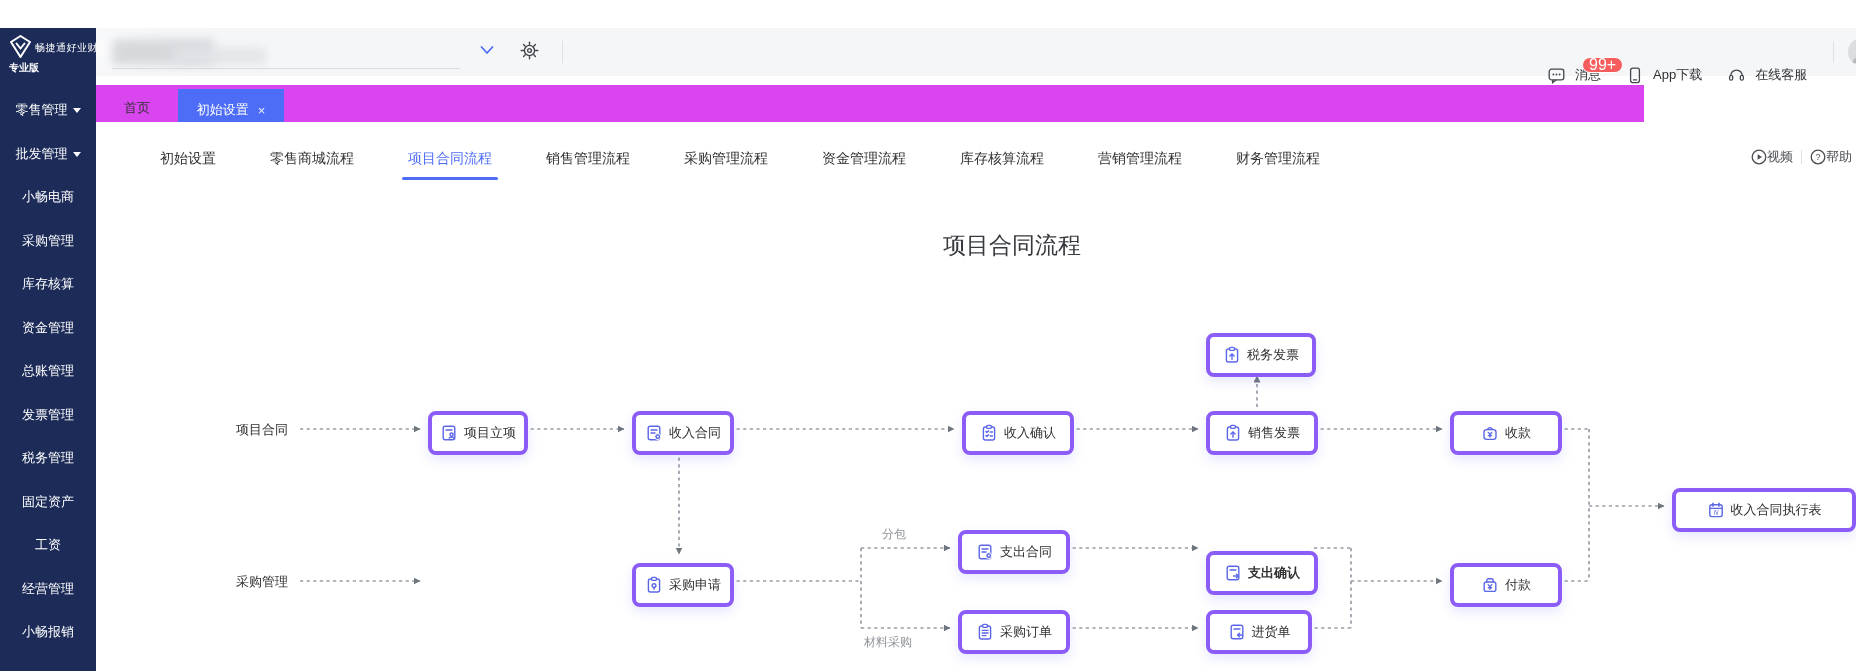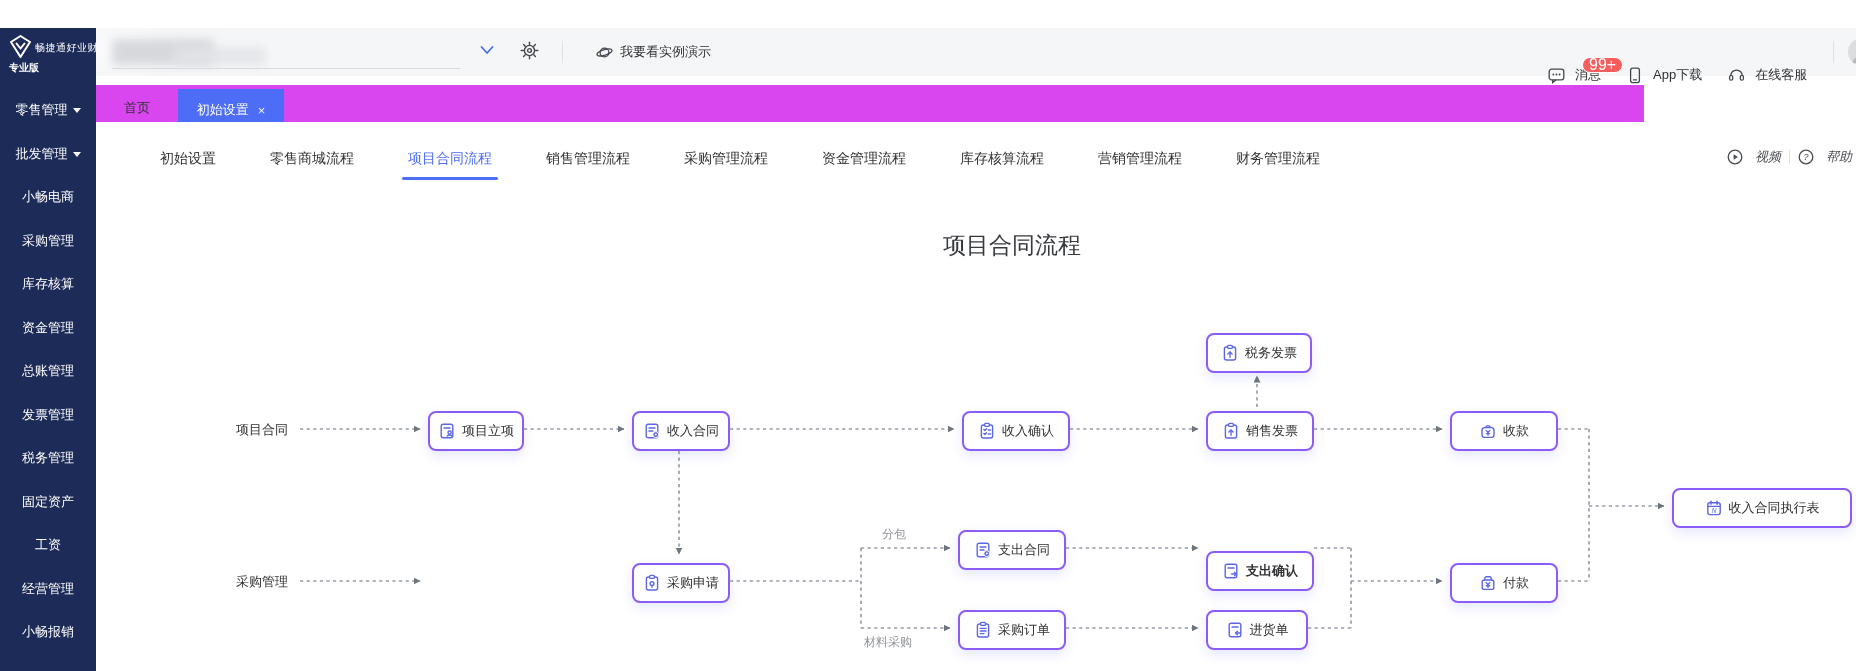--- a/index.html
+++ b/index.html
@@ -39,24 +39,24 @@
   #tab-home{left:10px;top:0;width:62px;height:46px;line-height:46px;text-align:center;font-size:13px;color:#303133;cursor:pointer;}
   #tab-active{left:82px;top:4px;width:106px;height:42px;background:var(--accent,#4d6df7);color:#fff;font-size:13px;display:flex;align-items:center;justify-content:center;gap:9px;cursor:pointer;}
   #tab-active .x{font-size:13px;line-height:1;opacity:.9;cursor:pointer;}
   
   #content{left:96px;top:122px;width:1760px;height:549px;background:#fff;}
   #inner-tabs{position:absolute;left:62px;top:14px;display:flex;gap:50px;height:46px;align-items:center;}
   .itab{font-size:14px;color:#303133;cursor:pointer;position:relative;white-space:nowrap;padding:0 2px;height:46px;line-height:44px;}
   .itab.active{color:var(--accent,#4d6df7);}
   .itab.active::after{content:"";position:absolute;left:-4px;right:-4px;bottom:2px;height:3px;border-radius:2px;background:var(--accent,#4d6df7);}
   #utils{position:absolute;right:4px;top:26px;display:flex;align-items:center;gap:8px;font-size:13px;color:#4a4d52;}
-  .util{display:flex;align-items:center;gap:12px;cursor:pointer;font-style:italic;}
+  .util{display:flex;align-items:center;gap:0;cursor:pointer;}
   #flow-title{position:absolute;left:916px;top:108px;transform:translateX(-50%);font-size:23px;color:#36393d;white-space:nowrap;}
   
-  .fnode{position:absolute;height:36px;background:#fff;border:2px solid #8b5cf6;border-radius:8px;
+  .fnode{position:absolute;height:36px;background:#fff;border:4px solid #8b5cf6;border-radius:8px;
     box-shadow:0 5px 12px rgba(101,110,240,.16);display:flex;align-items:center;justify-content:center;
     gap:6px;font-size:13px;color:#303133;cursor:pointer;white-space:nowrap;z-index:3;}
   .rowlab{position:absolute;font-size:13px;color:#303133;white-space:nowrap;z-index:3;}
   .branchlab{position:absolute;font-size:12px;color:#8f9399;white-space:nowrap;z-index:3;}
   #edges{position:absolute;left:0;top:0;z-index:1;}
 </style>
 </head>
 <body style="--accent: #4d6df7; --sidebar-bg: #1c2b58; --badge: #f85d5d;">
 
 <div id="sidebar" class="abs">
@@ -107,29 +107,20 @@
         <line x1="3.6" y1="3.6" x2="5.2" y2="5.2"></line>
           <line x1="13.8" y1="13.8" x2="15.4" y2="15.4"></line>
         <line x1="3.6" y1="15.4" x2="5.2" y2="13.8"></line>
           <line x1="13.8" y1="5.2" x2="15.4" y2="3.6"></line>
       </g>
     </g>
   </svg>
 
   <div id="hdr-div1" class="vdiv abs"></div>
 
-  <div id="demo" class="abs">
-    <svg width="17" height="17" viewBox="0 0 17 17">
-      <g fill="none" stroke="#43474d" stroke-width="1.3">
-        <circle cx="8.5" cy="8.5" r="4.4"></circle>
-        <ellipse cx="8.5" cy="8.5" rx="7.8" ry="2.7" transform="rotate(-18 8.5 8.5)"></ellipse>
-      </g>
-    </svg>
-    <span>我要看实例演示</span>
-  </div>
 
   <div id="hdr-right" class="abs">
     <div class="hr-item">
       <svg width="17" height="17" viewBox="0 0 17 17">
         <g fill="none" stroke="#43474d" stroke-width="1.3">
           <rect x="1.2" y="2.2" width="14.6" height="10.6" rx="2.4"></rect>
           <path d="M4.6 12.8 L4.6 15.6 L8.2 12.8"></path>
         </g>
         <g fill="#43474d">
             <circle cx="5.4" cy="7.5" r=".9"></circle>

